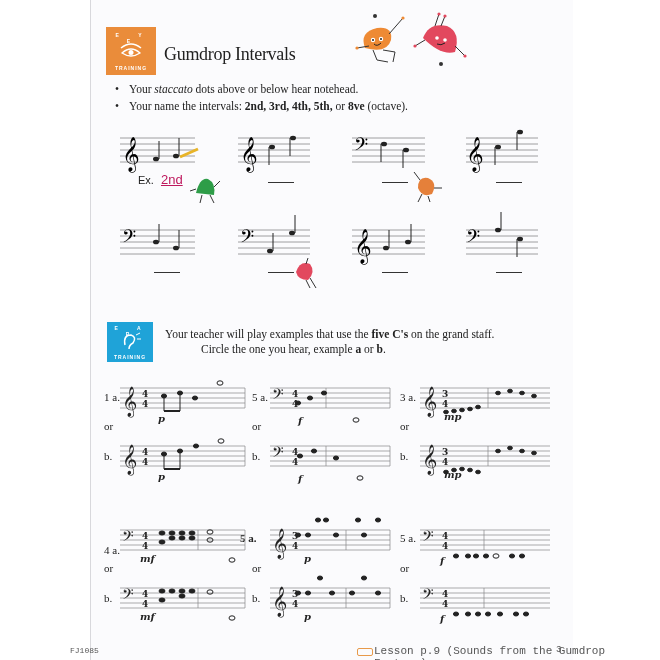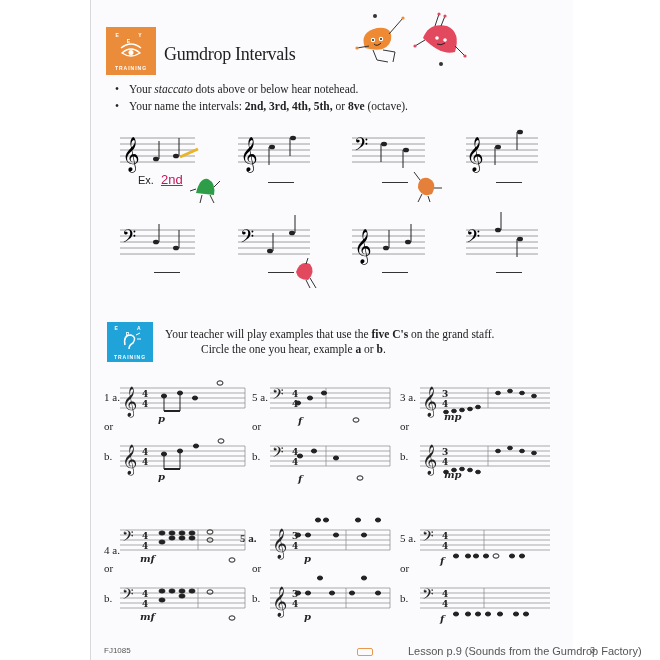--- a/index.html
+++ b/index.html
@@ -8,21 +8,21 @@
     .abs{position:absolute;}
     .badge{position:absolute;width:50px;height:48px;color:#fff;font-family:"Liberation Sans",sans-serif;text-align:center;}
     .badge .top{position:absolute;top:5px;left:0;width:100%;font-size:5px;letter-spacing:9px;font-weight:bold;padding-left:4px;box-sizing:border-box;}
     .badge .bot{position:absolute;bottom:4px;left:0;width:100%;font-size:5px;letter-spacing:1px;font-weight:bold;}
     .badge svg{position:absolute;left:13px;top:14px;}
     .title{font-size:18px;font-weight:normal;letter-spacing:-0.3px;}
     .bul{font-size:11.5px;}
     .bul .dot{display:inline-block;width:14px;}
     .lbl{font-size:11px;}
     .blank{position:absolute;height:1px;background:#333;width:26px;}
-    .foot{font-family:Liberation Sans, sans-serif;font-size:8px;color:#555;margin-left:34px;}
+    .foot{font-family:Liberation Mono, monospace;font-size:8px;color:#555;}
     svg{overflow:visible;}
   </style>
 </head>
 <body>
 
 <div class="page"></div>
 
 <div class="badge" style="left:106px;top:27px;background:#ea8c3a;">
   <div class="top">E Y E</div>
   <svg width="24" height="18">

